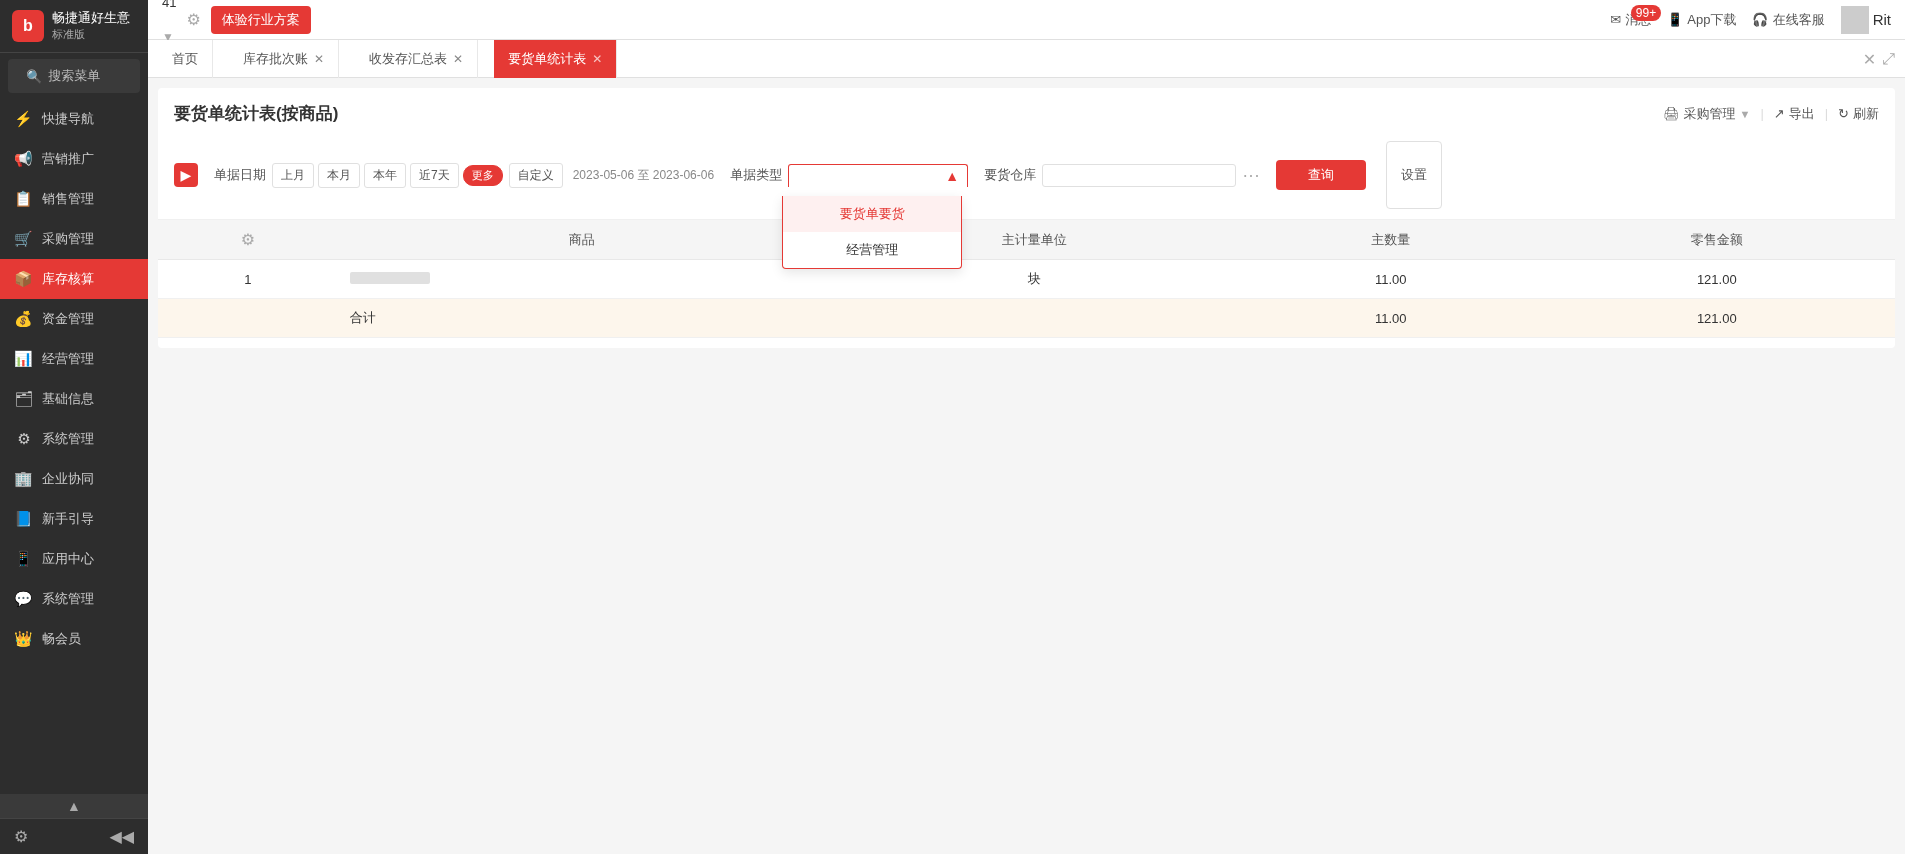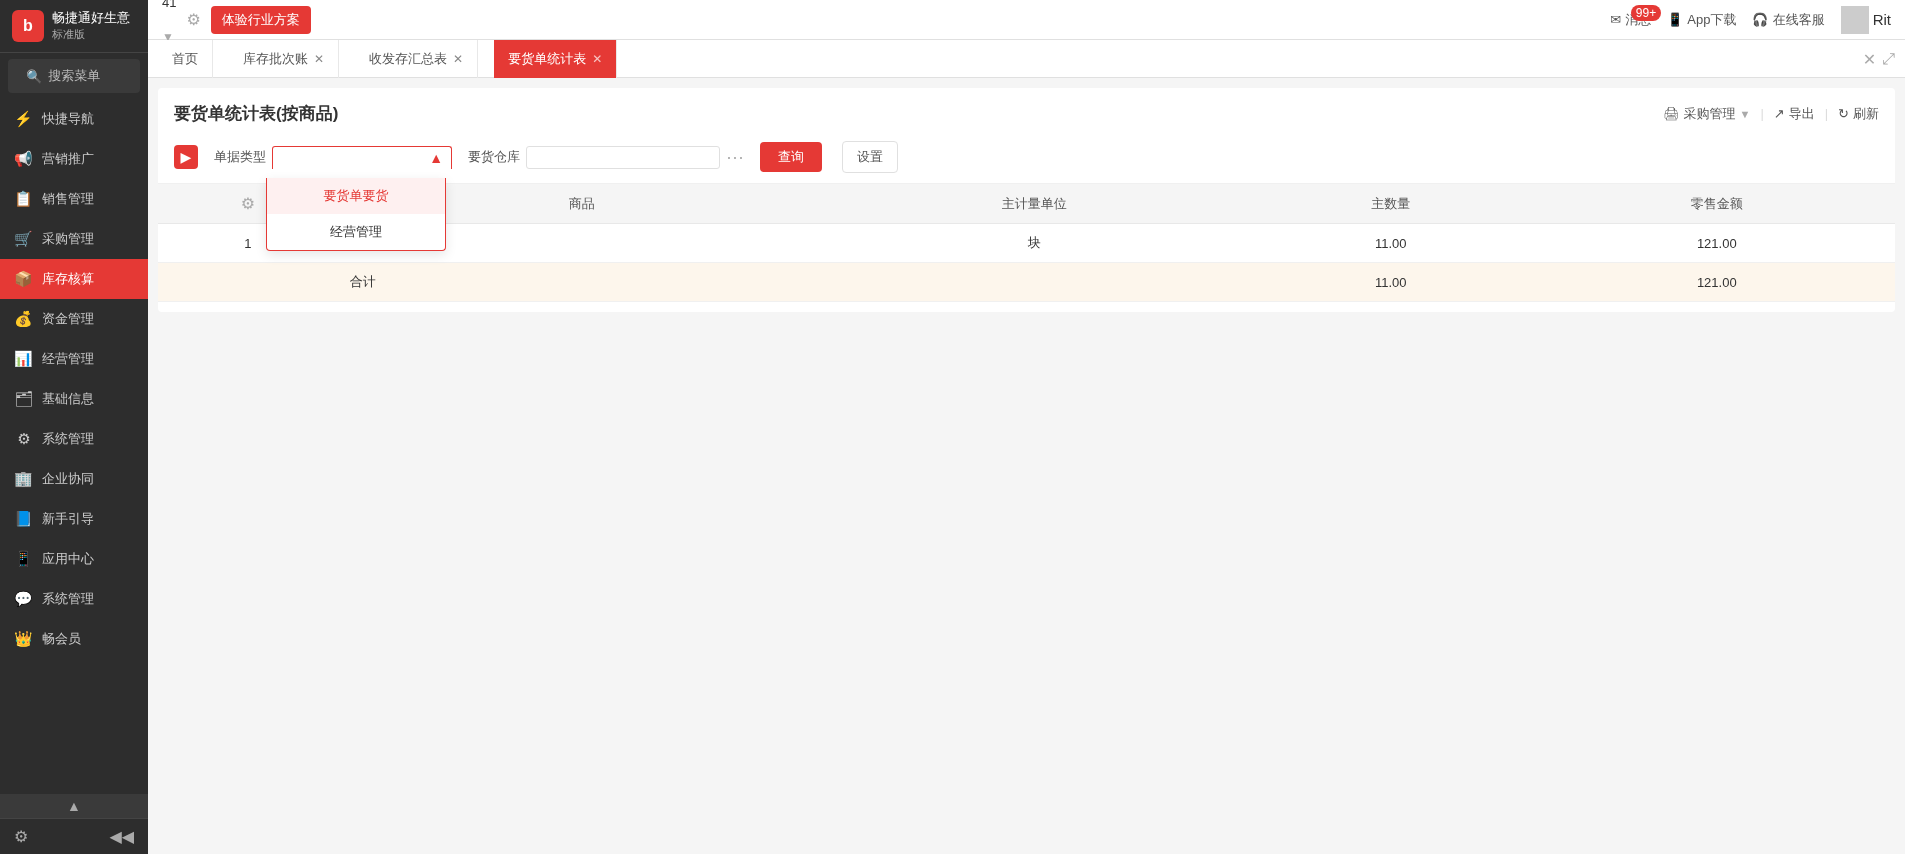--- a/index.html
+++ b/index.html
@@ -163,22 +163,22 @@
     }
     .filter-select-chevron { color: #e53935; font-size: 14px; margin-left: 4px; cursor: pointer; }
     .filter-warehouse {
       display: flex; align-items: center;
       border: 1px solid #e0e0e0; border-radius: 3px;
       padding: 3px 8px; background: white;
       min-width: 160px; cursor: pointer;
     }
     .filter-warehouse input { border: none; outline: none; font-size: 13px; flex: 1; background: transparent; }
     .filter-more-btn { color: #aaa; font-size: 18px; cursor: pointer; background: none; border: none; }
-    .filter-query-btn { background: #e53935; color: white; border: none; border-radius: 4px; padding: 6px 18px; font-size: 13px; cursor: pointer; }
-    .filter-settings-btn { background: white; color: #555; border: 1px solid #e0e0e0; border-radius: 4px; padding: 6px 14px; font-size: 13px; cursor: pointer; margin-left: 4px; }
+    .filter-query-btn { background: #e53935; color: white; border: none; border-radius: 4px; padding: 6px 32px; font-size: 13px; cursor: pointer; }
+    .filter-settings-btn { background: white; color: #555; border: 1px solid #e0e0e0; border-radius: 4px; padding: 24px 14px; font-size: 13px; cursor: pointer; margin-left: 4px; }
 
     
     .dropdown-menu {
       position: absolute;
       top: 100%;
       left: 0;
       background: white;
       border: 1px solid #e53935;
       border-top: none;
       border-radius: 0 0 4px 4px;
@@ -365,20 +365,32 @@
           <button class="page-action-btn">
             <span>↻</span>
             <span>刷新</span>
           </button>
         </div>
       </div>
 
       <div class="filter-bar">
         <button class="filter-expand-btn">▶</button>
 
+        <div class="filter-group">
+          <span class="filter-label">单据日期</span>
+          <div class="filter-date-btns">
+            <button class="filter-date-btn">上月</button>
+            <button class="filter-date-btn">本月</button>
+            <button class="filter-date-btn">本年</button>
+            <button class="filter-date-btn">近7天</button>
+            <button class="filter-date-btn active-more">更多</button>
+          </div>
+          <button class="filter-date-custom">自定义</button>
+          <span class="filter-date-range">2023-05-06 至 2023-06-06</span>
+        </div>
 
         <div class="filter-group" style="position:relative;">
           <span class="filter-label">单据类型</span>
           <div class="filter-select active-border">
             <input type="text" value="" style="width: 140px;">
             <span class="filter-select-chevron">▲</span>
           </div>
 
           <div class="dropdown-menu" style="left:52px;top:32px;min-width:180px;">
             <div class="dropdown-item selected">

